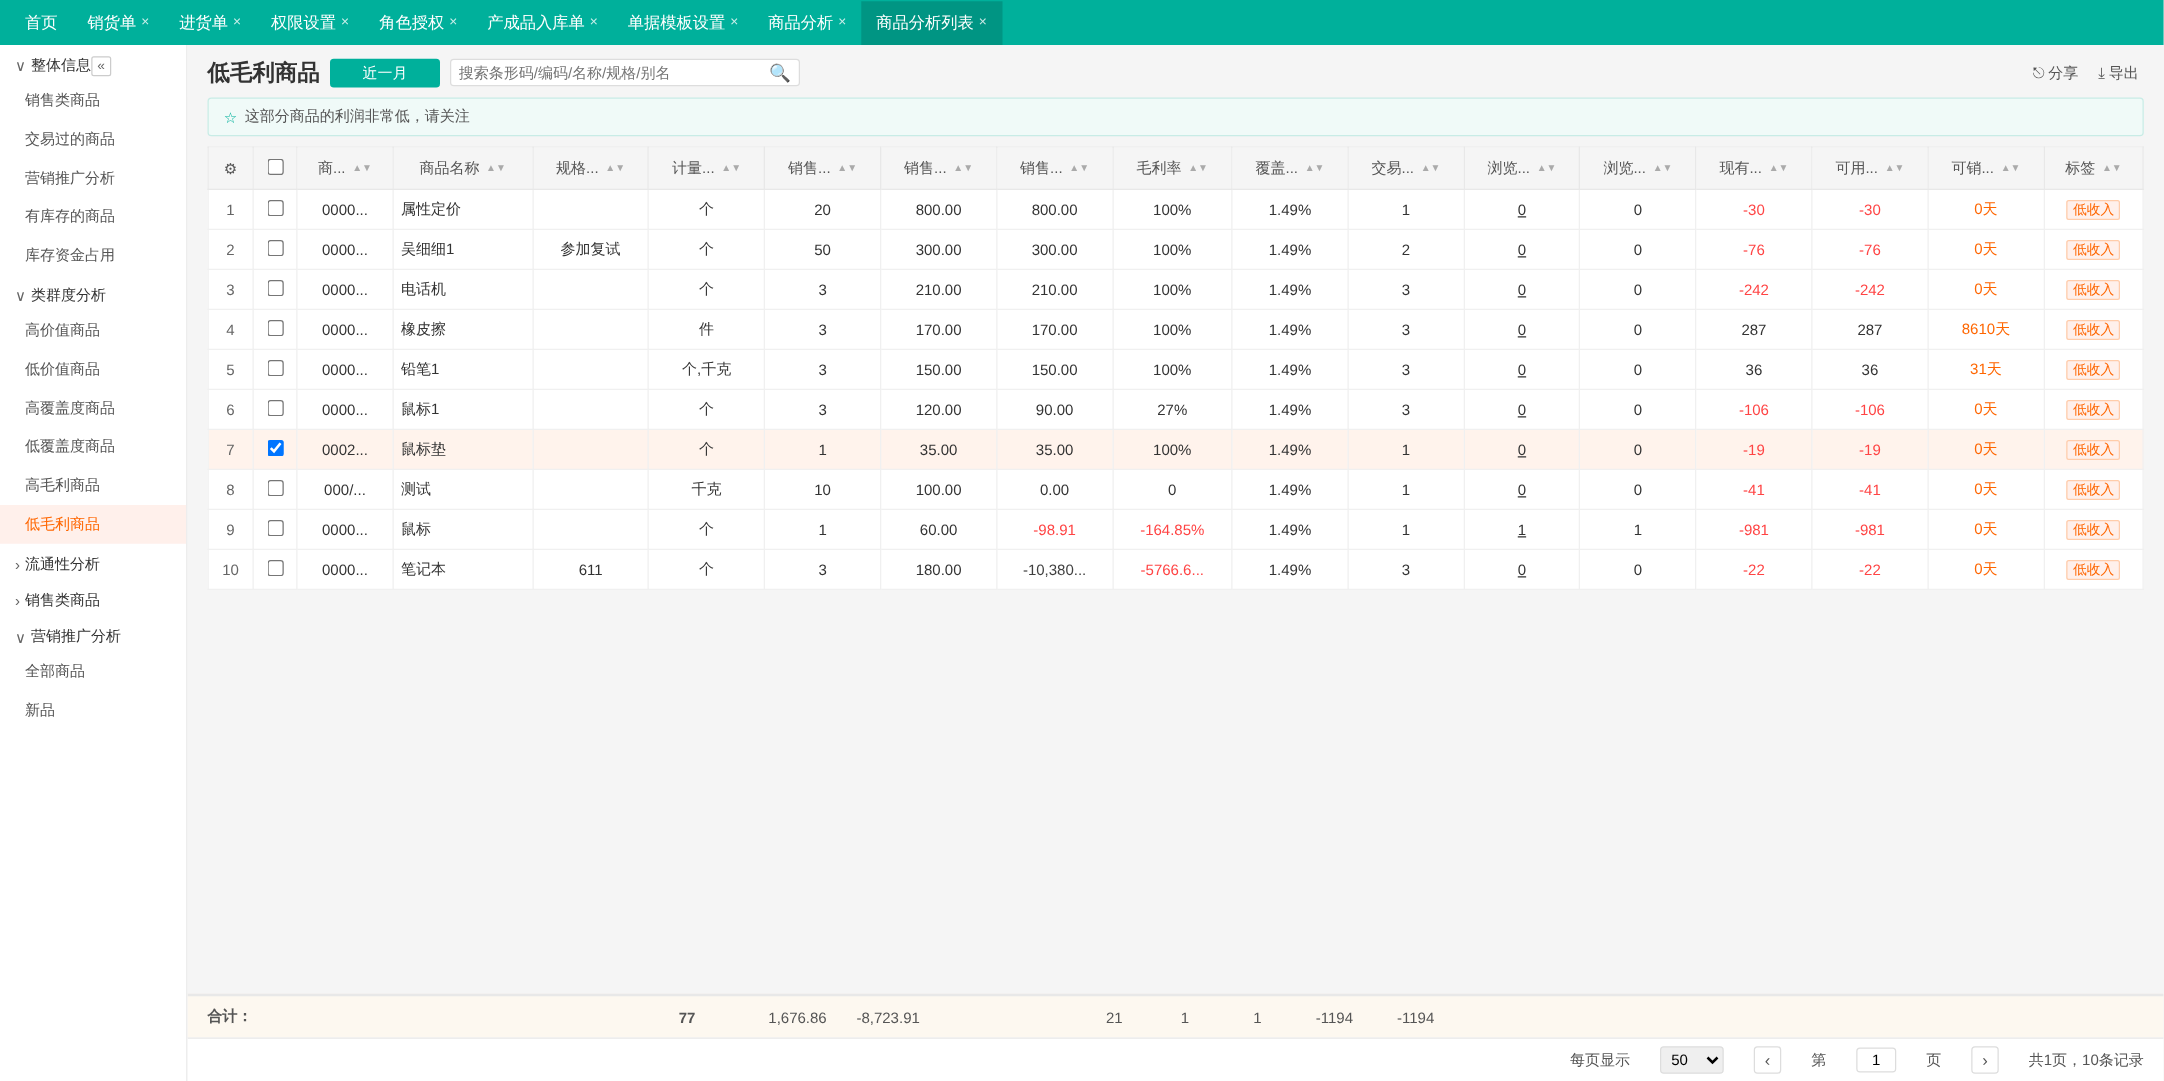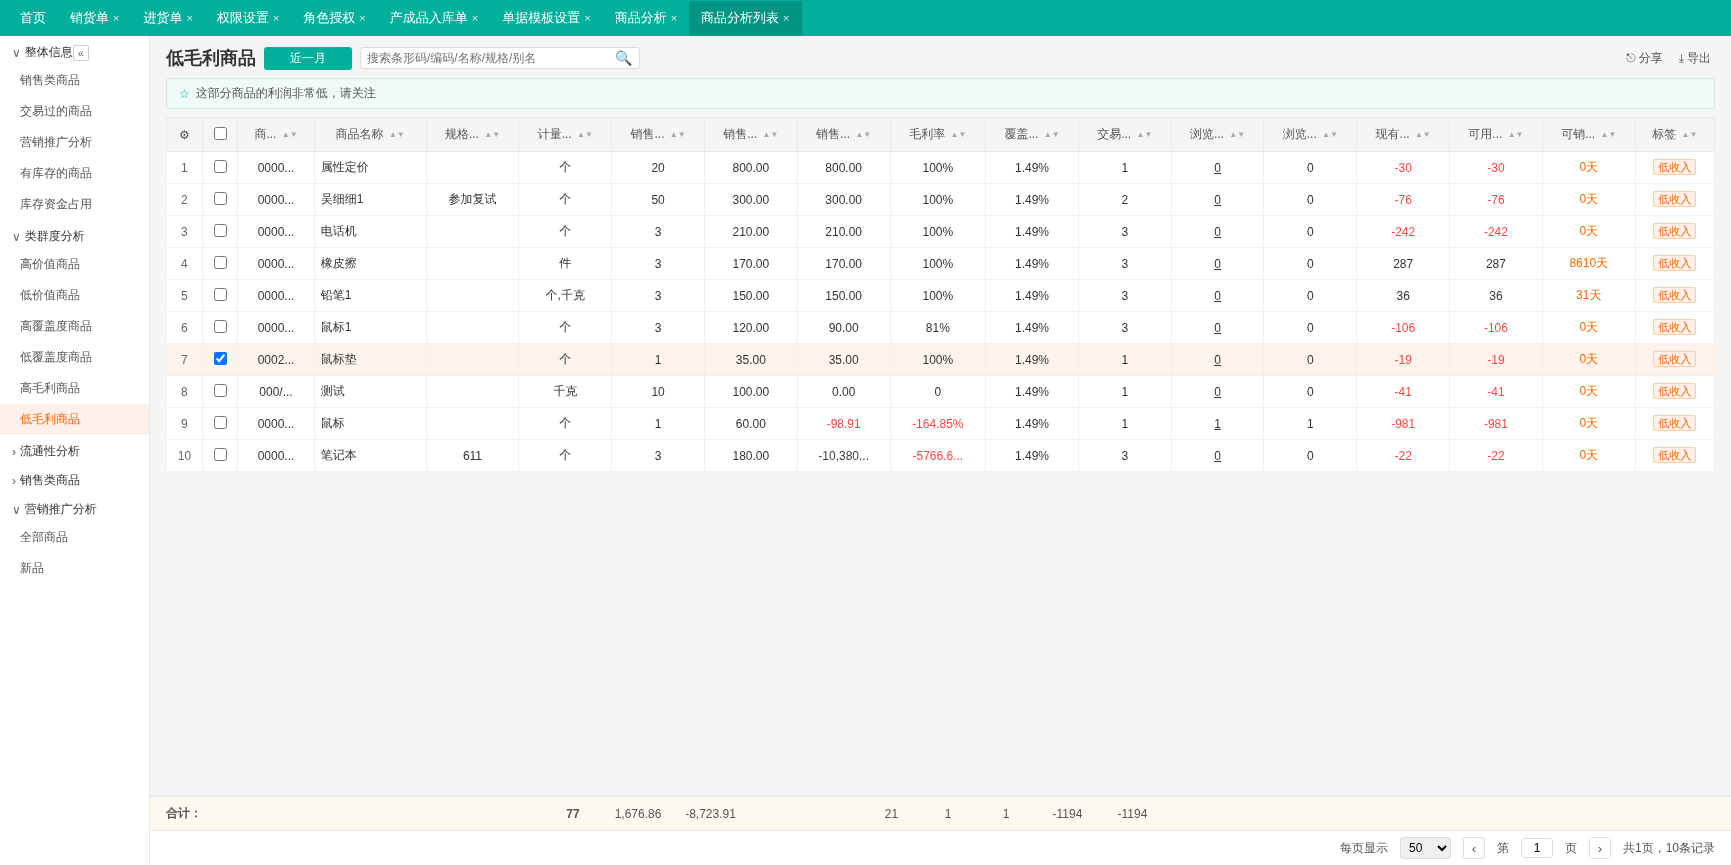--- a/index.html
+++ b/index.html
@@ -210,21 +210,21 @@
     
     .pagination-bar {
       background: #fff;
       border-top: 1px solid #e8e8e8;
       display: flex;
       align-items: center;
       justify-content: flex-end;
       padding: 6px 16px;
       font-size: 12px;
       color: #555;
-      gap: 12px;
+      gap: 24px;
       flex-shrink: 0;
     }
     .pagination-bar select {
       border: 1px solid #ddd;
       border-radius: 3px;
       padding: 2px 4px;
       font-size: 12px;
     }
     .page-nav-btn {
       border: 1px solid #ddd;
@@ -479,21 +479,21 @@
               <tr>
       <td class="row-num">6</td>
       <td><input type="checkbox" style=""></td>
       <td>0000...</td>
       <td class="left">鼠标1</td>
       <td></td>
       <td>个</td>
       <td>3</td>
       <td>120.00</td>
       <td>90.00</td>
-      <td>81%</td>
+      <td>27%</td>
       <td>1.49%</td>
       <td>3</td>
       <td><span class="underline-link">0</span></td>
       <td>0</td>
       <td style="color:#ff4444">-106</td>
       <td style="color:#ff4444">-106</td>
       <td class="orange-text">0天</td>
       <td><span class="tag-low-income">低收入</span></td>
     </tr>
               <tr class="selected">
@@ -582,21 +582,21 @@
 
       <div class="total-bar">
         <span class="total-label">合计：</span>
         <div style="display:flex; gap:0; align-items:center; flex-wrap:nowrap; overflow:hidden;">
           <span style="min-width:40px; text-align:center;"></span>
           <span style="min-width:25px; text-align:center;"></span>
           <span style="min-width:65px; text-align:center;"></span>
           <span style="min-width:90px; text-align:center;"></span>
           <span style="min-width:50px; text-align:center;"></span>
           <span style="min-width:55px; text-align:center;"></span>
-          <span style="min-width:60px; text-align:center; font-weight:bold;">77</span>
+          <span style="min-width:60px; font-weight:bold;">77</span>
           <span style="min-width:70px; text-align:center;">1,676.86</span>
           <span style="min-width:75px; text-align:center;">-8,723.91</span>
           <span style="min-width:58px;"></span>
           <span style="min-width:58px;"></span>
           <span style="min-width:55px; text-align:center;">21</span>
           <span style="min-width:58px; text-align:center;">1</span>
           <span style="min-width:58px; text-align:center;">1</span>
           <span style="min-width:65px; text-align:center;">-1194</span>
           <span style="min-width:65px; text-align:center;">-1194</span>
         </div>

